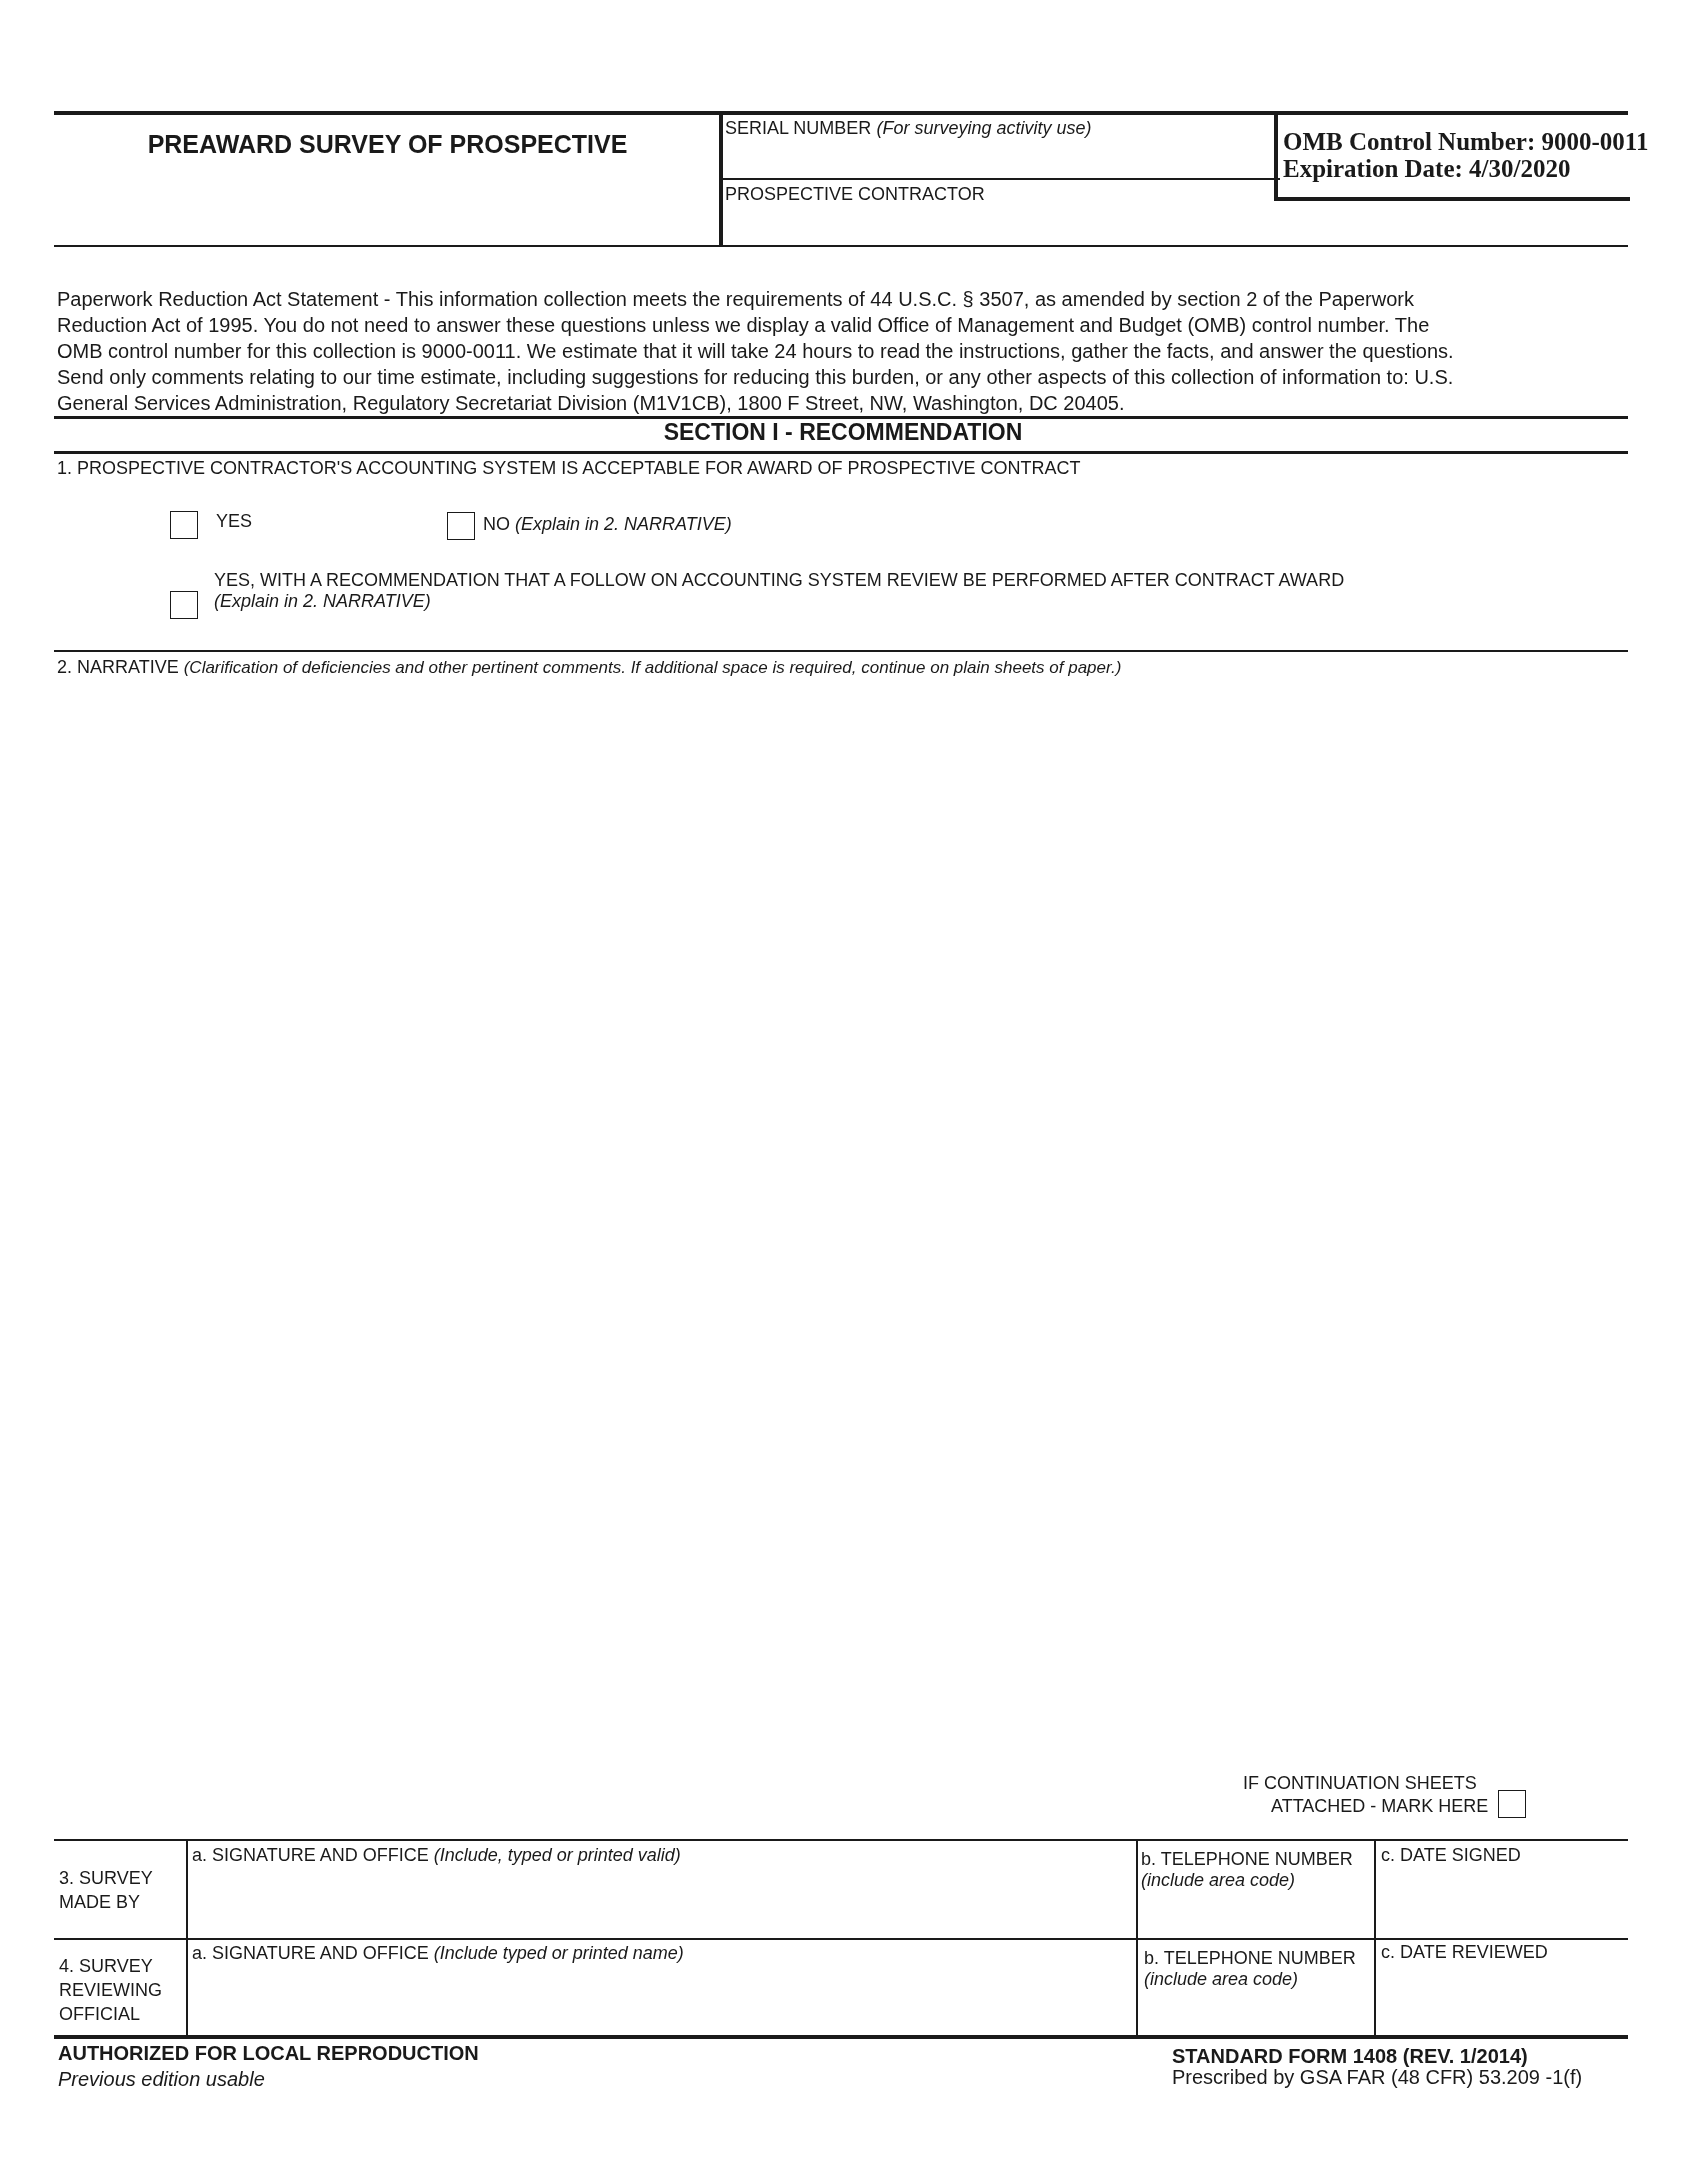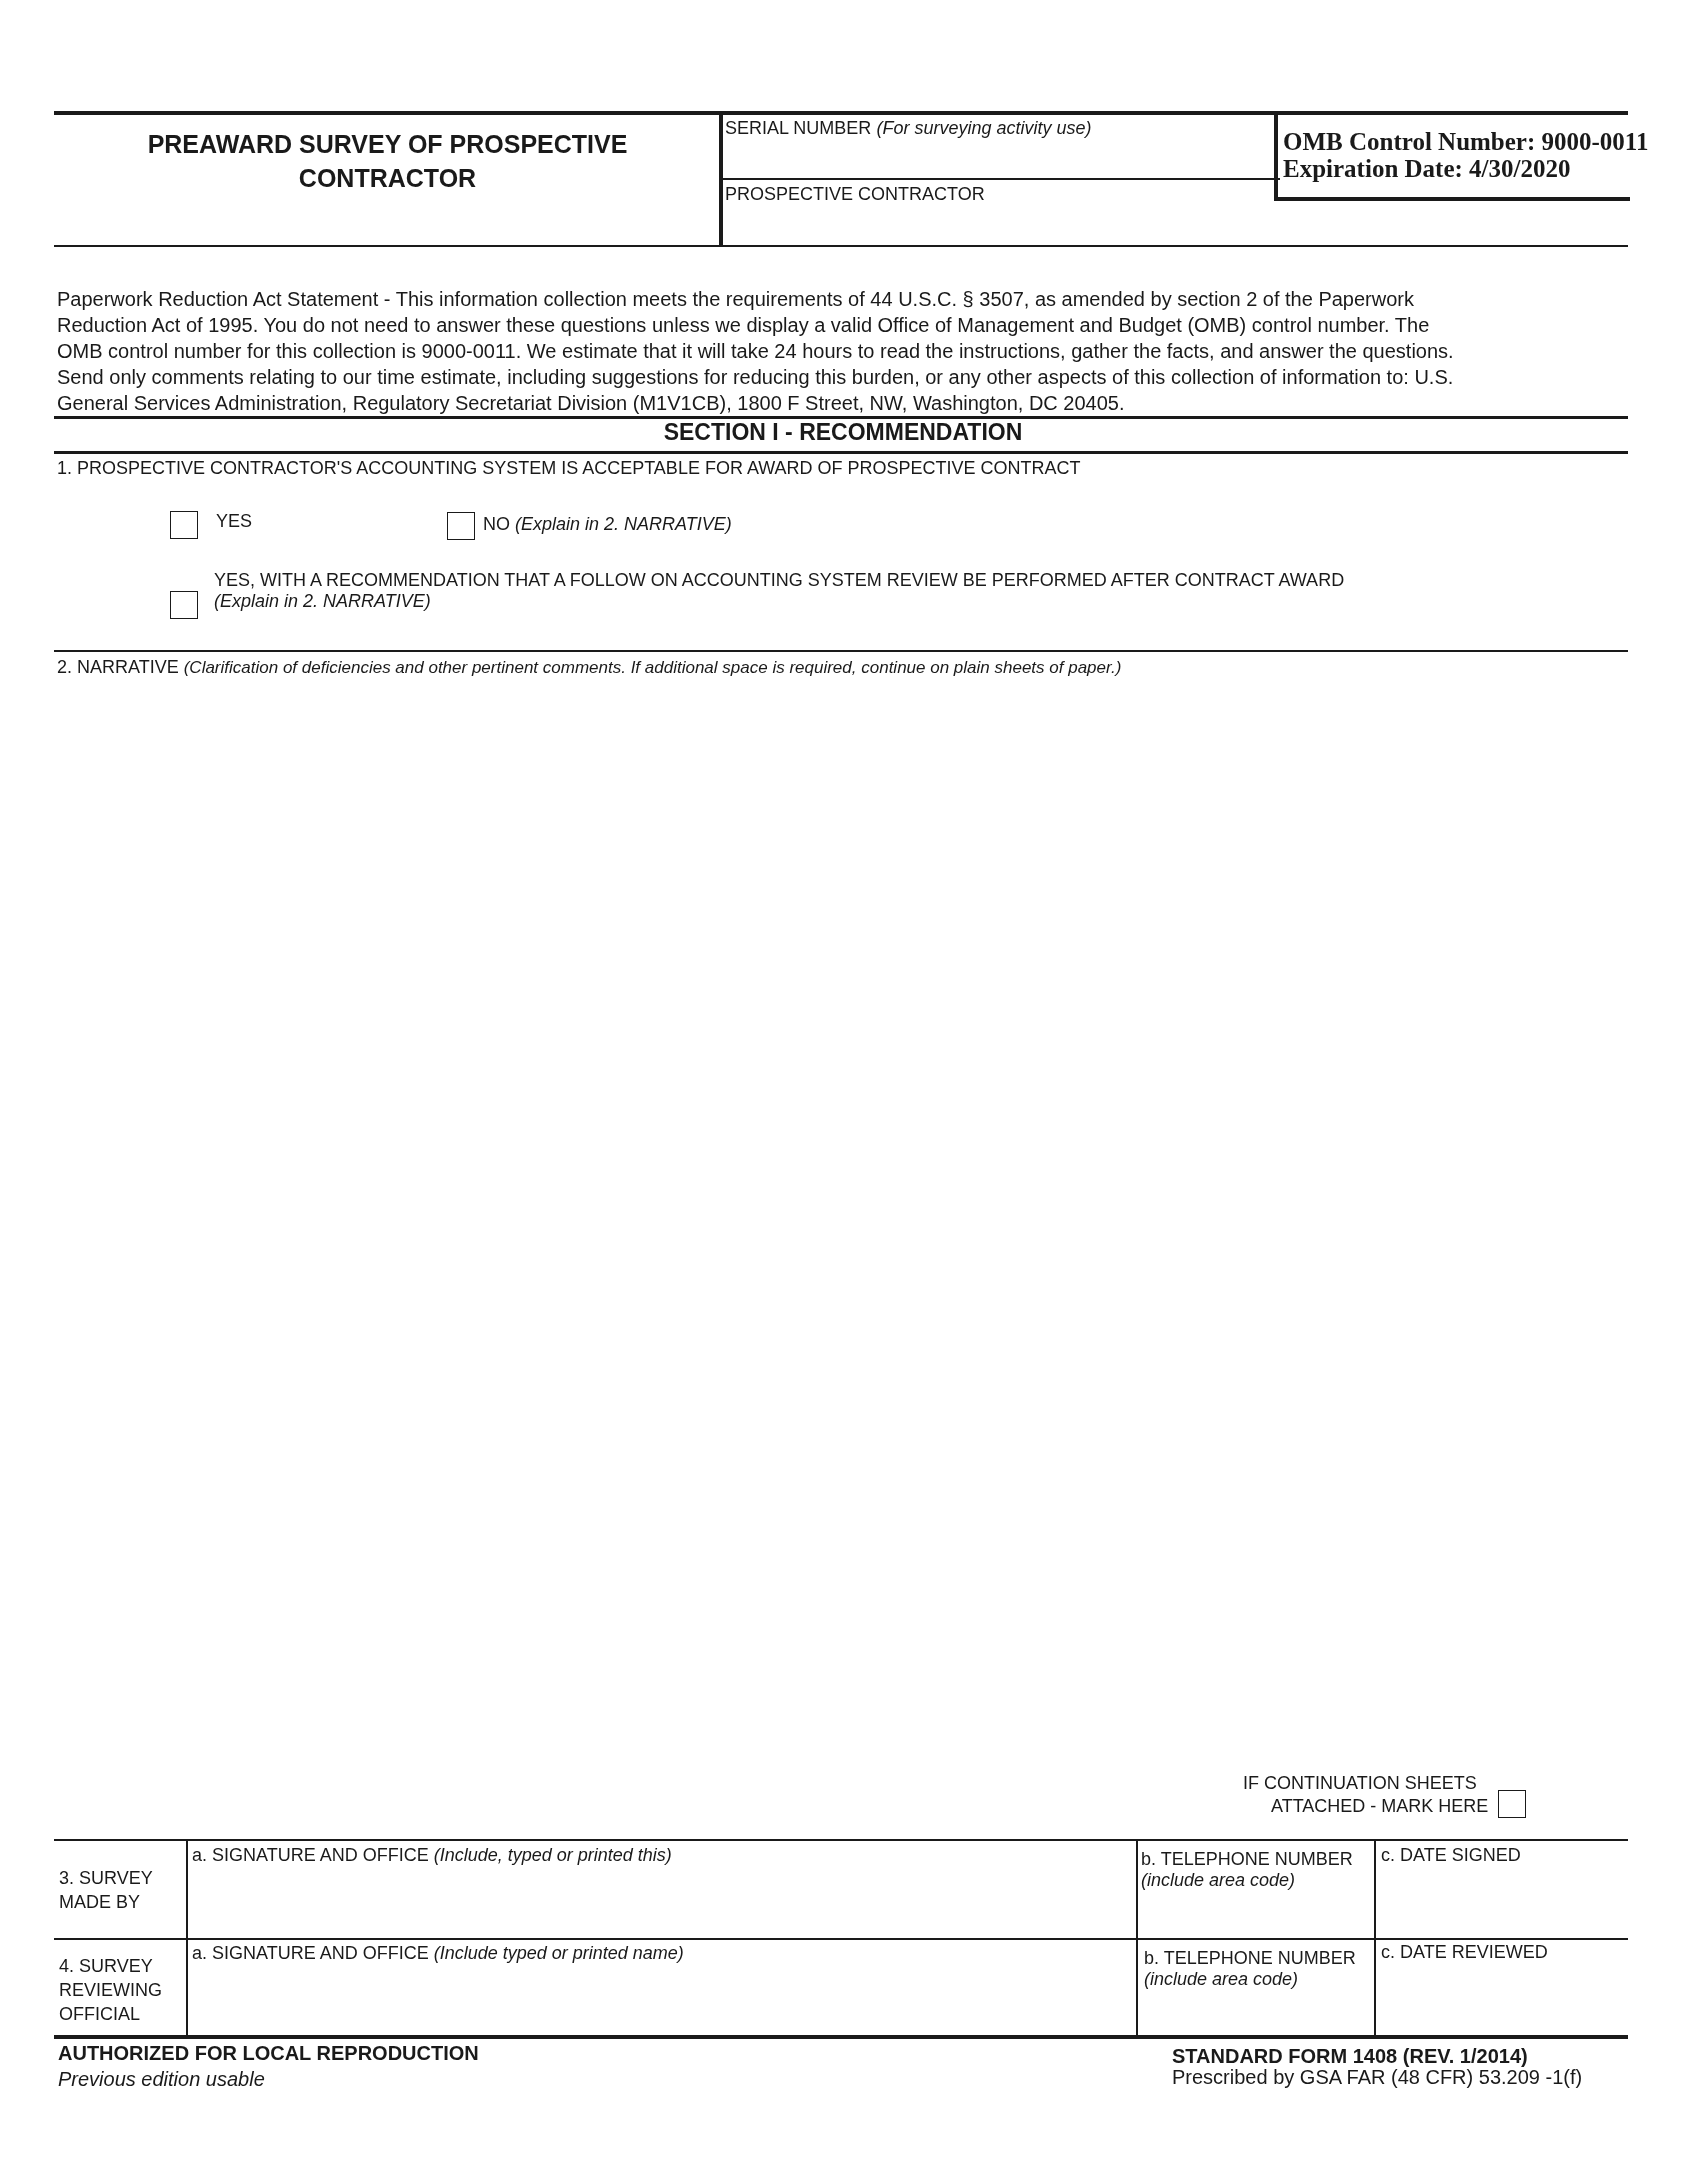--- a/index.html
+++ b/index.html
@@ -22,21 +22,20 @@
 
 <div class="hline" style="left:54px; top:111px; width:1574px; height:4px;"></div>
 <div class="hline" style="left:54px; top:245px; width:1574px; height:2px;"></div>
 <div class="vline" style="left:719px; top:111px; width:4px; height:136px;"></div>
 <div class="hline" style="left:721px; top:178px; width:559px; height:1.5px;"></div>
 <div class="vline" style="left:1274px; top:111px; width:4px; height:90px;"></div>
 <div class="hline" style="left:1274px; top:197px; width:356px; height:4px;"></div>
 
 <div class="abs title">
   <div>PREAWARD SURVEY OF PROSPECTIVE</div>
-  <div>CONTRACTOR</div>
 </div>
 
 <div class="abs small" style="left:725px; top:118px;">
   <span>SERIAL NUMBER</span>
   <span class="it">(For surveying activity use)</span>
 </div>
 <div class="field" style="left:725px; top:141px; width:545px; height:34px;"></div>
 
 <div class="abs small" style="left:725px; top:184px;">PROSPECTIVE CONTRACTOR</div>
 <div class="field" style="left:725px; top:206px; width:891px; height:36px;"></div>
@@ -91,21 +90,21 @@
 <div class="hline" style="left:54px; top:2035px; width:1574px; height:4px;"></div>
 <div class="vline" style="left:186px; top:1839px; width:2px; height:198px;"></div>
 <div class="vline" style="left:1136px; top:1839px; width:2px; height:198px;"></div>
 <div class="vline" style="left:1374px; top:1839px; width:2px; height:198px;"></div>
 
 <div class="abs small" style="left:59px; top:1866px; line-height:24px;">
   <div>3.  SURVEY</div>
   <div>MADE BY</div>
 </div>
 <div class="abs small" style="left:192px; top:1845px;">
-  <span>a. SIGNATURE AND OFFICE </span><span class="it">(Include, typed or printed this)</span>
+  <span>a. SIGNATURE AND OFFICE </span><span class="it">(Include, typed or printed valid)</span>
 </div>
 <div class="field" style="left:190px; top:1869px; width:941px; height:65px;"></div>
 <div class="abs small" style="left:1141px; top:1849px;">
   <div>b. TELEPHONE NUMBER</div>
   <div class="it">(include area code)</div>
 </div>
 <div class="field" style="left:1140px; top:1893px; width:232px; height:42px;"></div>
 <div class="abs small" style="left:1381px; top:1845px;">c. DATE SIGNED</div>
 <div class="field" style="left:1378px; top:1869px; width:248px; height:65px;"></div>
 

